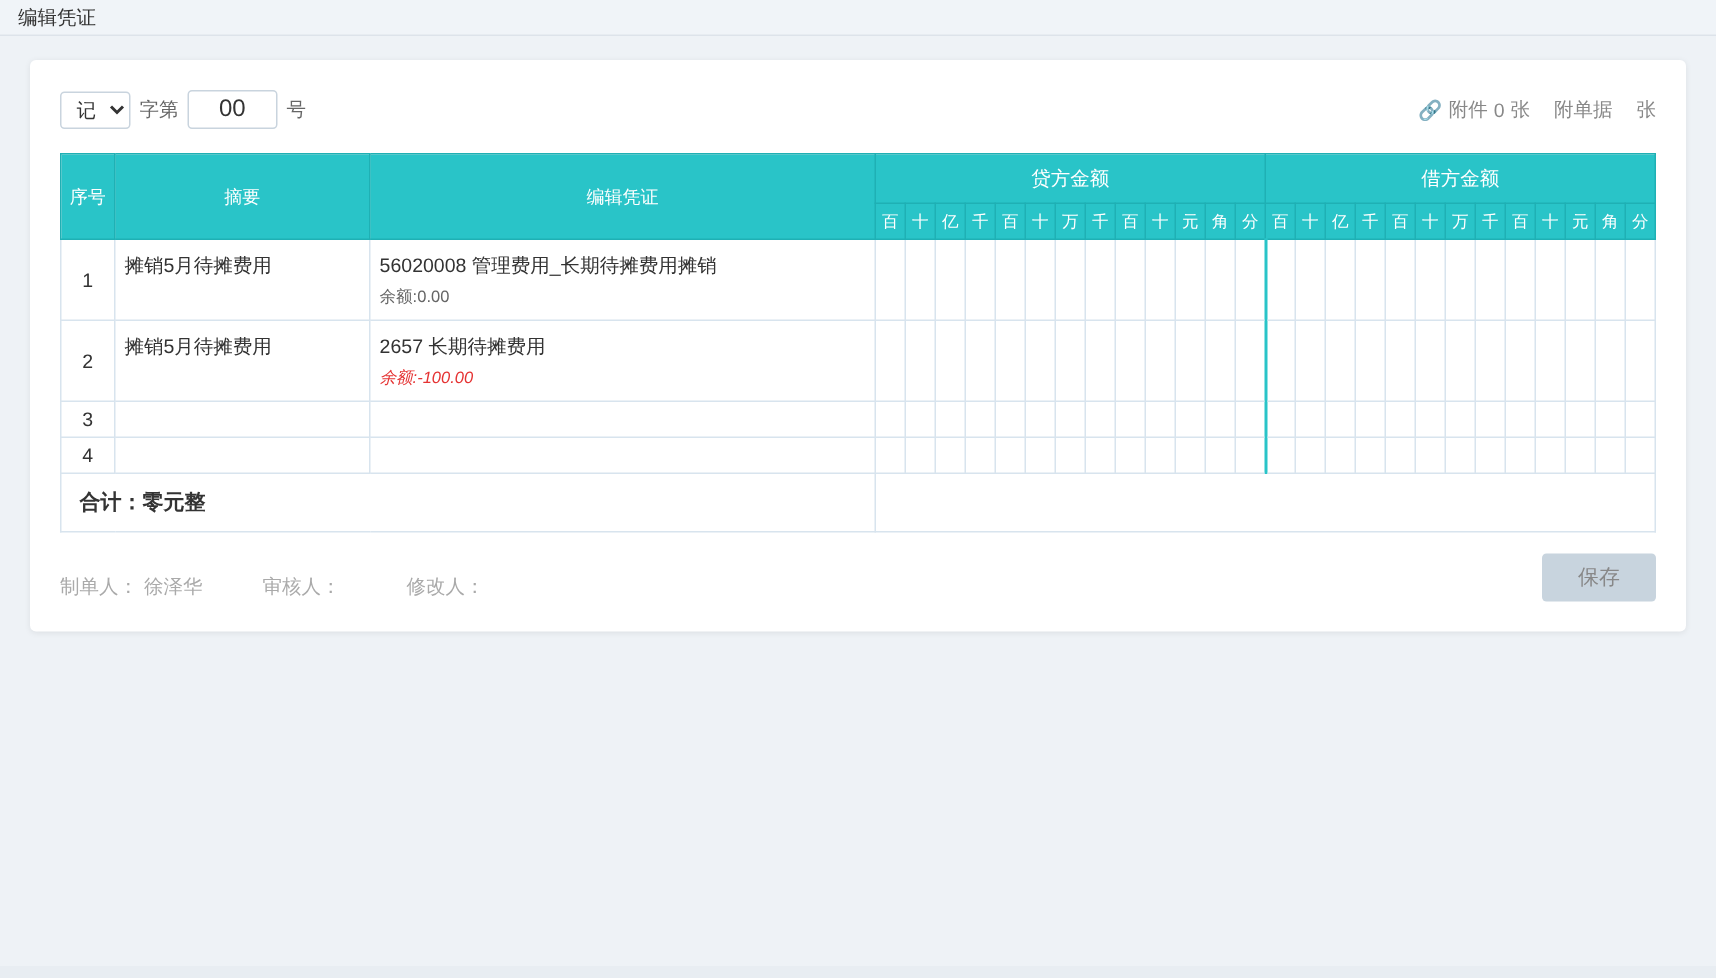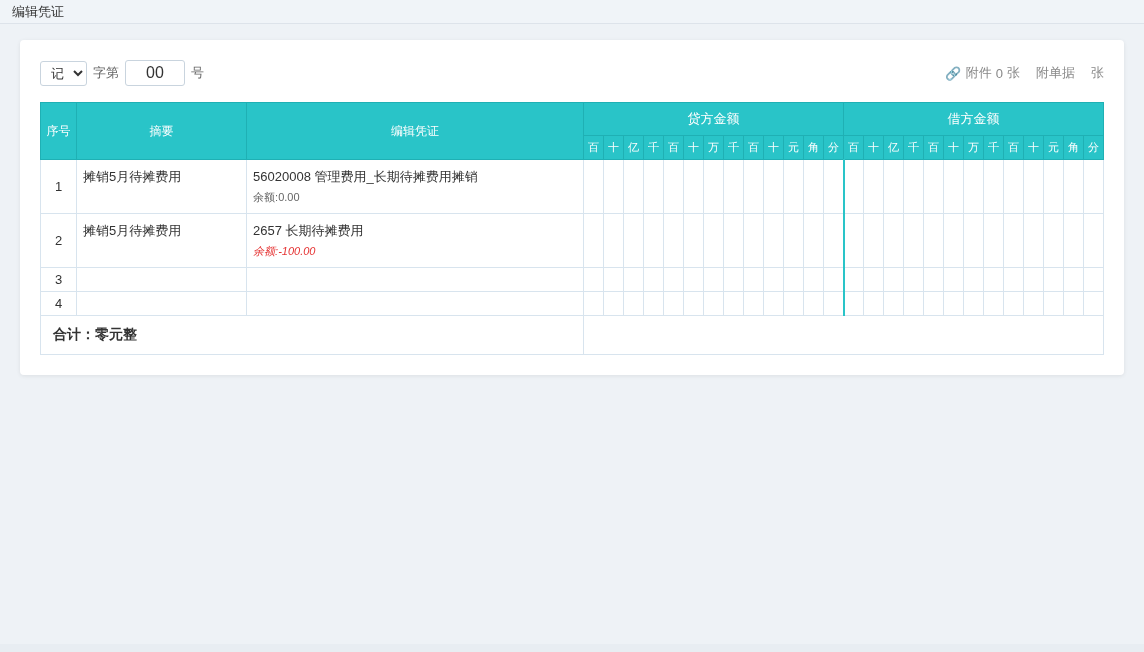--- a/index.html
+++ b/index.html
@@ -408,14 +408,33 @@
       <tfoot>
         <tr class="total-row">
           <td colspan="3" style="border:1px solid #d8e4ee; padding: 10px 12px;">
             <span class="total-label">合计：零元整</span>
           </td>
           <td colspan="26" style="border:1px solid #d8e4ee;"></td>
         </tr>
       </tfoot>
     </table>
 
+    <div class="footer-and-save">
+      <div class="footer-row">
+        <div class="footer-item">
+          <span class="footer-label">制单人：</span>
+          <span class="footer-value">徐泽华</span>
+        </div>
+        <div class="footer-item">
+          <span class="footer-label">审核人：</span>
+          <span class="footer-value"></span>
+        </div>
+        <div class="footer-item">
+          <span class="footer-label">修改人：</span>
+          <span class="footer-value"></span>
+        </div>
+      </div>
+      <div class="save-btn-area">
+        <button class="save-btn">保存</button>
+      </div>
+    </div>
   </div>
 </div>
 
 </body></html>

